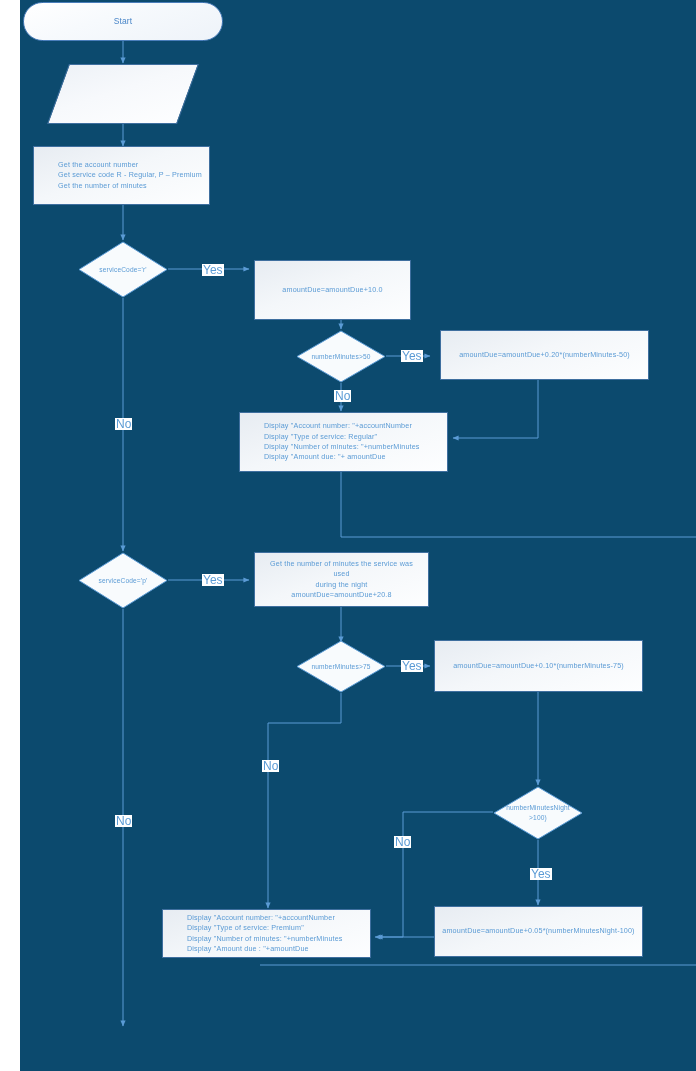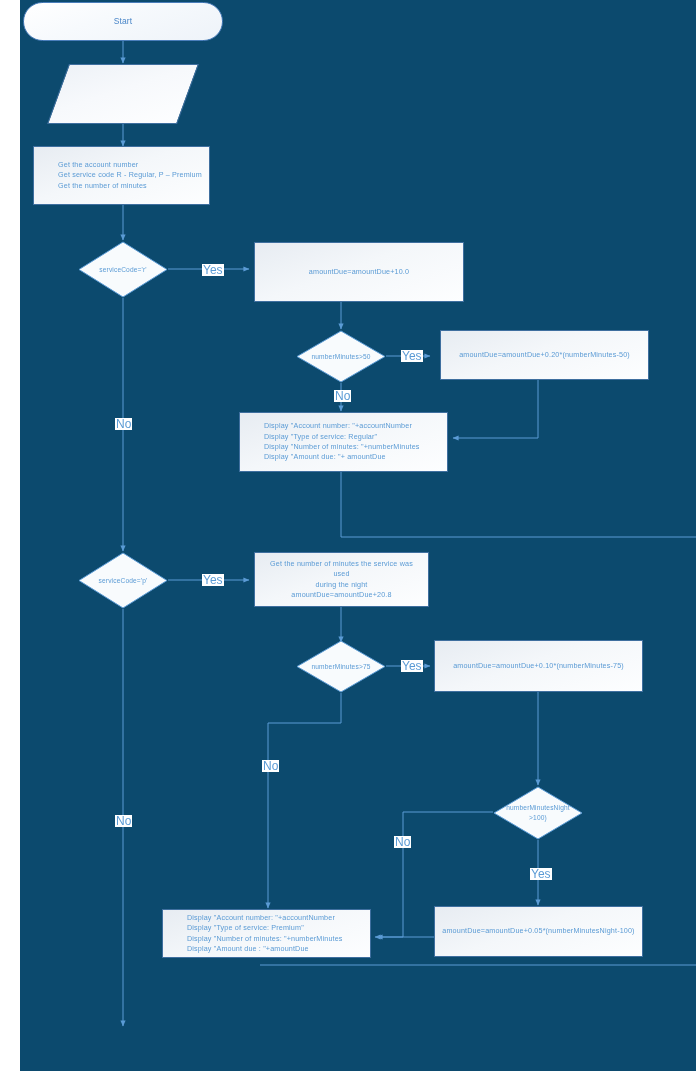--- a/index.html
+++ b/index.html
@@ -167,21 +167,21 @@
 Get the number of minutes</span>
   </div>
 
   <div class="node decision" style="left:58px; top:241px; width:90px; height:57px;">
     <svg class="dia" viewBox="0 0 90 57" preserveAspectRatio="none">
       <polygon points="45,1 89,28.5 45,56 1,28.5" fill="#f8fbfd" stroke="#5b9bd5" stroke-width="1"></polygon>
     </svg>
     <span class="txt">serviceCode='r'</span>
   </div>
 
-  <div class="node process" style="left:234px; top:242px; width:210px; height:60px;">
+  <div class="node process" style="left:234px; top:260px; width:157px; height:60px;">
     <span class="txt">amountDue=amountDue+10.0</span>
   </div>
 
   <div class="node decision" style="left:276px; top:330px; width:90px; height:53px;">
     <svg class="dia" viewBox="0 0 90 53" preserveAspectRatio="none">
       <polygon points="45,1 89,26.5 45,52 1,26.5" fill="#f8fbfd" stroke="#5b9bd5" stroke-width="1"></polygon>
     </svg>
     <span class="txt">numberMinutes&gt;50</span>
   </div>
 

